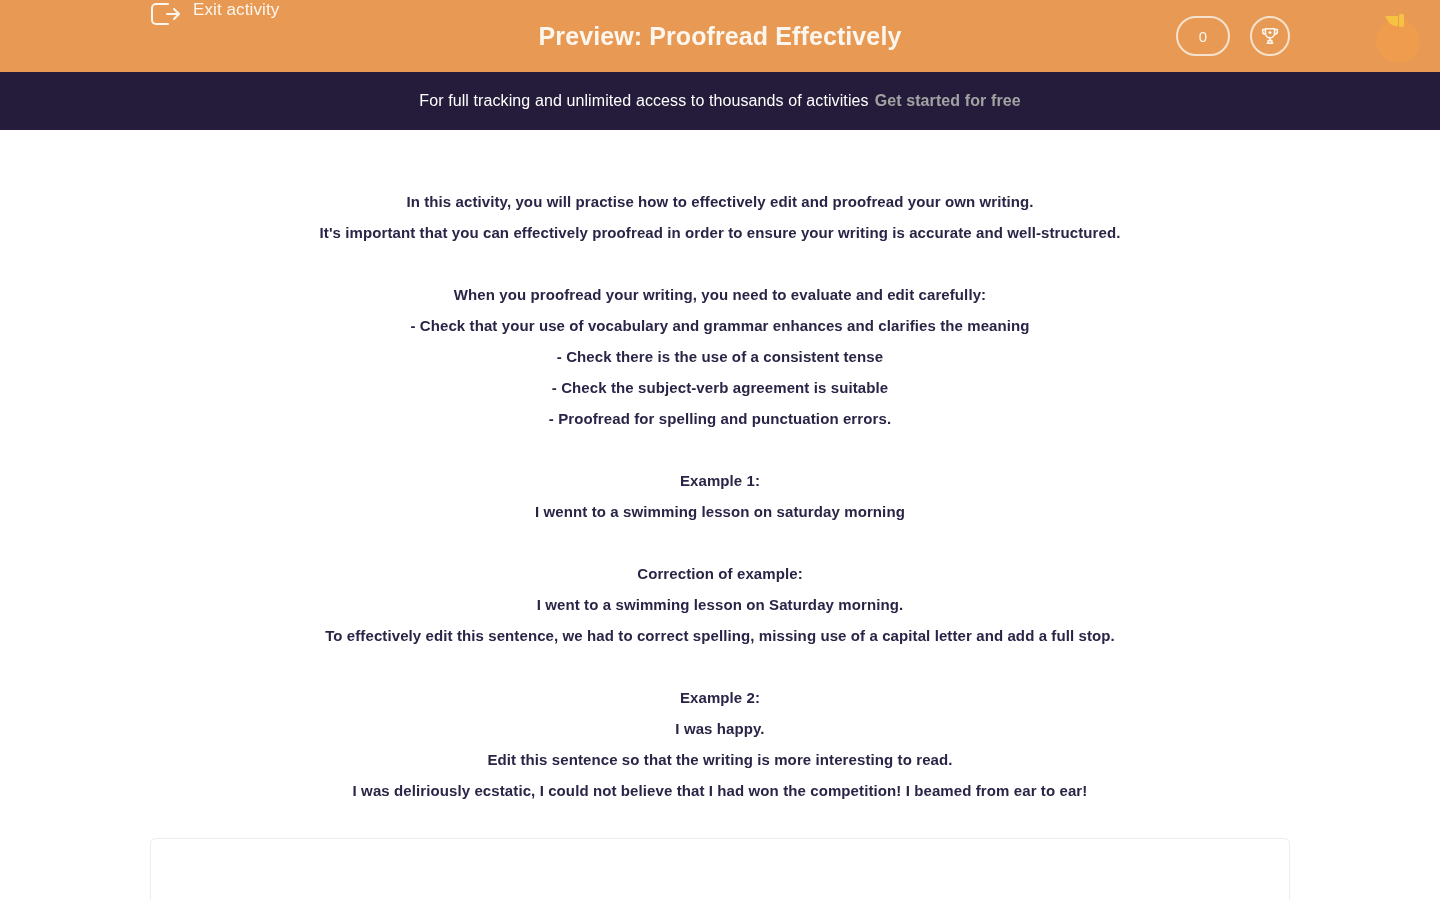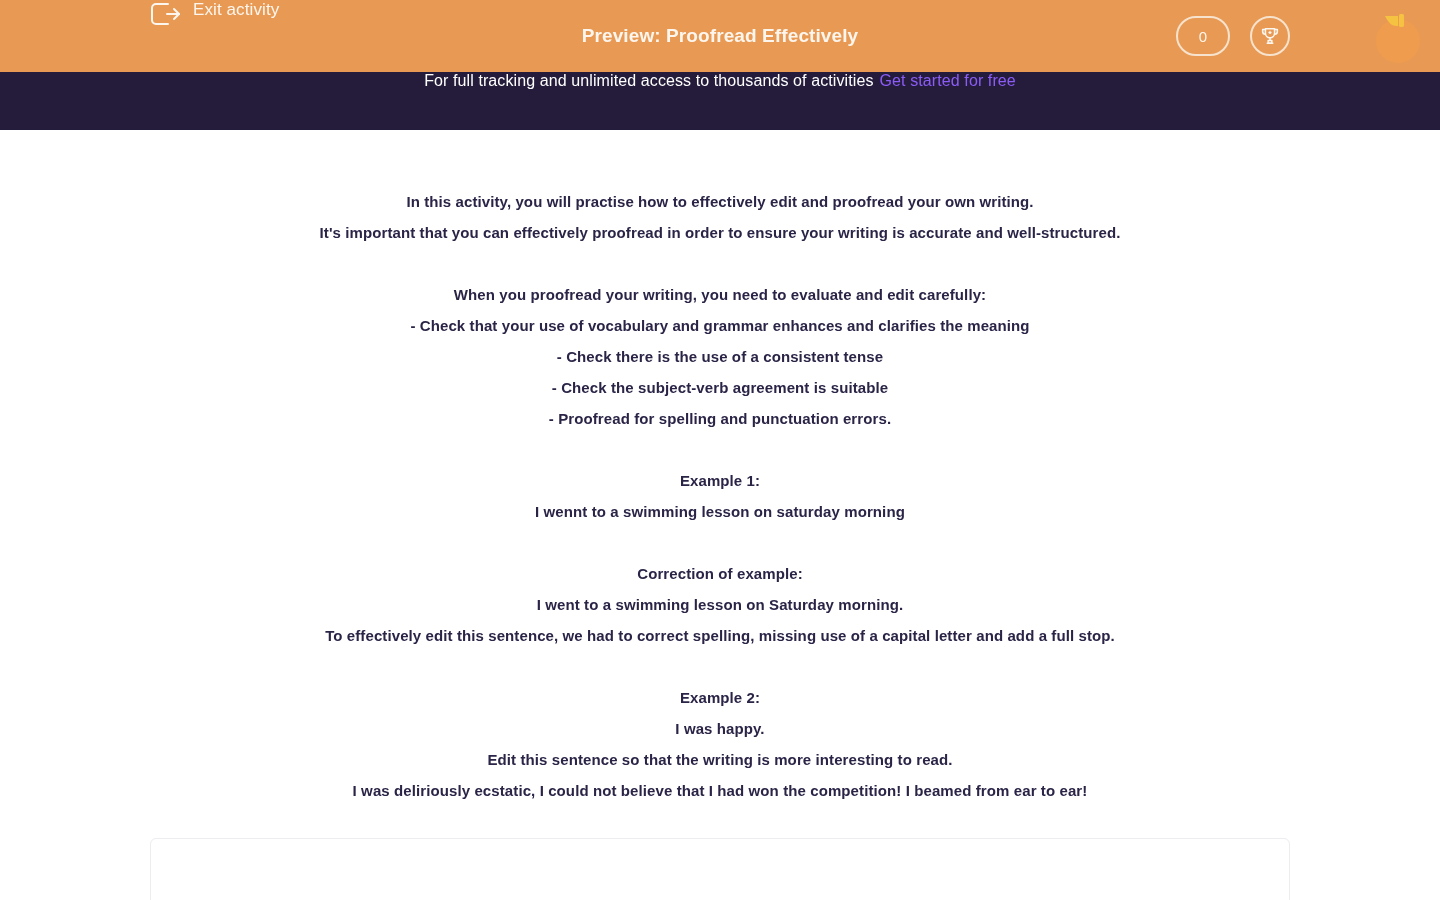--- a/index.html
+++ b/index.html
@@ -52,21 +52,21 @@
 
   .header-title {
     position: absolute;
     left: 0;
     right: 0;
     top: 0;
     height: 72px;
     display: flex;
     align-items: center;
     justify-content: center;
-    font-size: 19px;
+    font-size: 25px;
     font-weight: 700;
     color: #fdf6ee;
     letter-spacing: .1px;
     pointer-events: none;
   }
 
   .header-right {
     position: absolute;
     right: 0;
     top: 0;
@@ -112,29 +112,30 @@
     cursor: pointer;
   }
 
   .avatar svg { display: block; width: 58px; height: 58px; }
 
   
   .promo-banner {
     height: 58px;
     background: #251c3b;
     display: flex;
+    align-items: center;
     justify-content: center;
     font-size: 16px;
     color: #ffffff;
     letter-spacing: .1px;
   }
 
   .promo-cta {
-    font-weight: 400;
-    color: #8b5cf6;
+    font-weight: 700;
+    color: #a3a3a3;
     margin-left: 6px;
     cursor: pointer;
     text-decoration: none;
   }
 
   
   .content {
     padding-top: 48px;
   }
 

